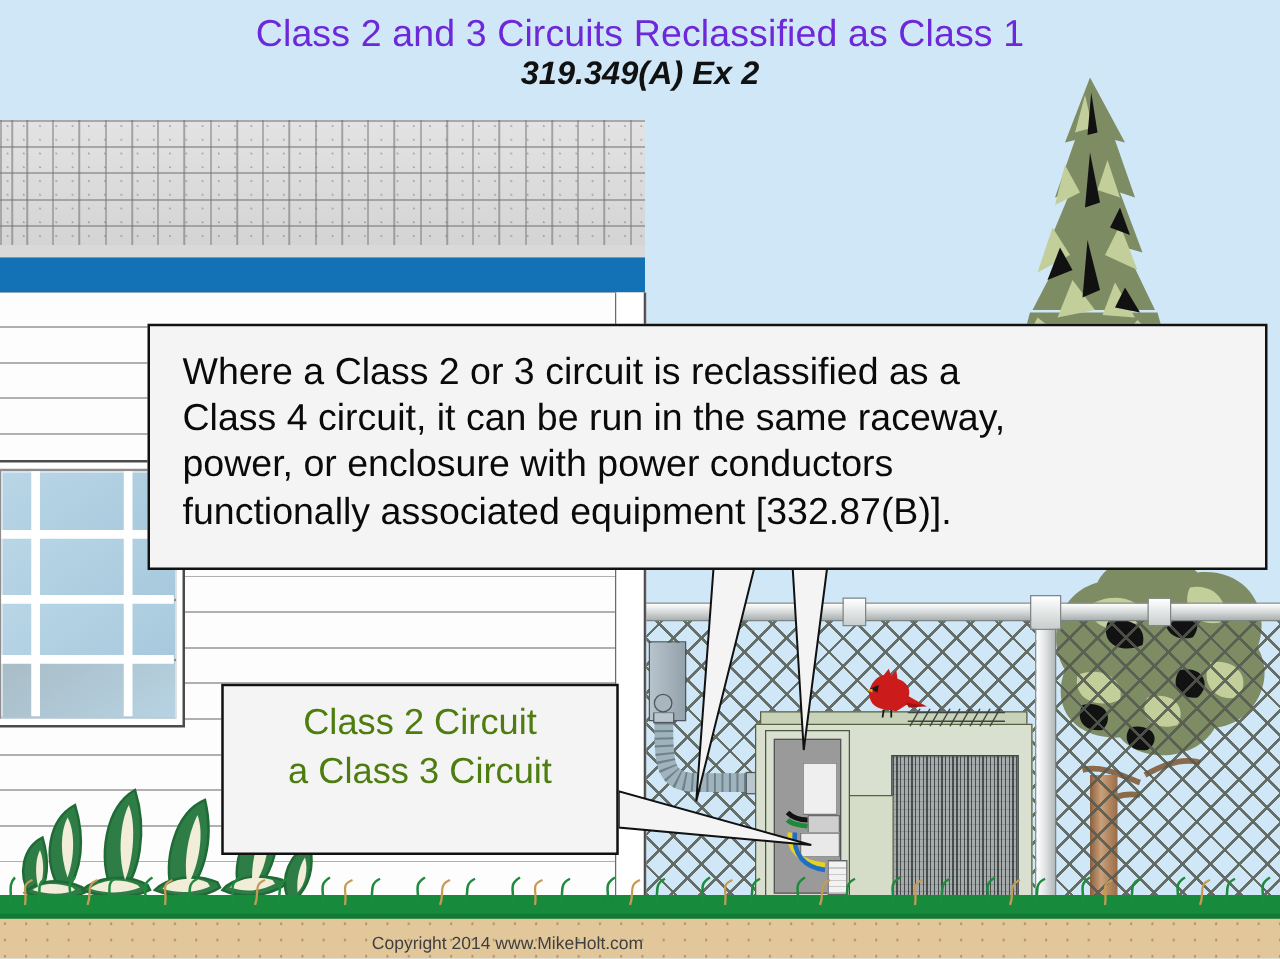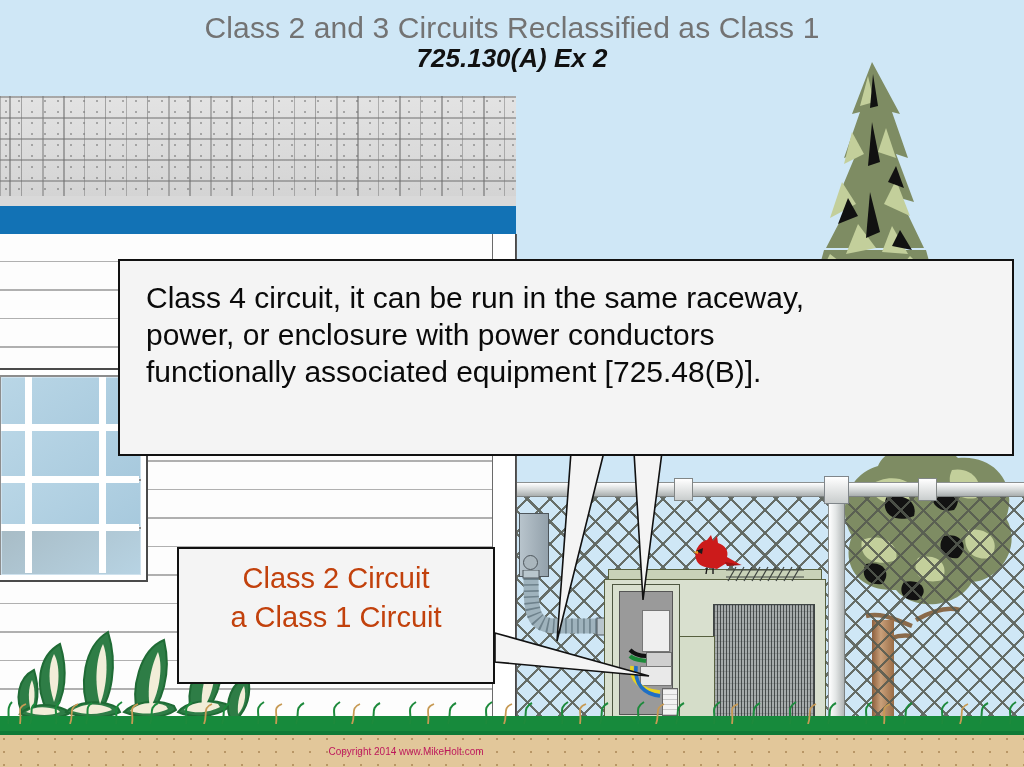--- a/index.html
+++ b/index.html
@@ -4,21 +4,21 @@
 <style>
   html,body{margin:0;padding:0;background:#fff;}
   body{font-family:"Liberation Sans",sans-serif;}
   #stage{position:relative;width:1024px;height:767px;overflow:hidden;background:#cfe6f5;}
 
   
   .sky{position:absolute;left:0;top:0;width:1024px;height:740px;background:#cfe7f6;}
 
   
   .title-wrap{position:absolute;left:0;top:12px;width:1024px;text-align:center;z-index:60;}
-  .title-1{font-size:30px;color:#737373;line-height:1.08;letter-spacing:.1px;}
+  .title-1{font-size:30px;color:#6d28d9;line-height:1.08;letter-spacing:.1px;}
   .title-2{font-size:26px;color:#111;font-style:italic;font-weight:bold;line-height:1.15;}
 
   
   .house{position:absolute;left:0;top:96px;width:516px;height:630px;z-index:10;}
   .roof{position:absolute;left:0;top:0;width:516px;height:100px;
         background:#dedede;border-bottom:1px solid #9a9a9a;overflow:hidden;}
   .shingles{position:absolute;inset:0;
       background:
         repeating-linear-gradient(to bottom, rgba(120,120,120,.55) 0 1.5px, rgba(0,0,0,0) 1.5px 21px),
         repeating-linear-gradient(to right, rgba(120,120,120,.5) 0 1.5px, rgba(0,0,0,0) 1.5px 42px),
@@ -91,43 +91,43 @@
   .wbox-knob{position:absolute;left:523px;top:555px;width:13px;height:13px;border-radius:50%;background:#aab6bd;border:1px solid #4e565c;z-index:12;}
   .conduit{position:absolute;left:519px;top:570px;width:90px;height:80px;z-index:11;}
 
   
   .grass{position:absolute;left:0;top:716px;width:1024px;height:18px;background:#178a3c;z-index:16;}
   .grass-blades{position:absolute;left:0;top:700px;width:1024px;height:24px;z-index:17;}
   .sand{position:absolute;left:0;top:734px;width:1024px;height:33px;background:#e2c79a;z-index:18;
       background-image:radial-gradient(circle at 4px 5px, rgba(150,110,60,.55) 0.9px, transparent 1.1px);
       background-size:17px 13px;}
   .sand-top{position:absolute;left:0;top:731px;width:1024px;height:4px;background:#0f7a36;z-index:19;}
-  .copyright{position:absolute;left:0;top:746px;width:812px;text-align:center;font-size:10px;color:#be185d;z-index:25;}
+  .copyright{position:absolute;left:0;top:746px;width:812px;text-align:center;font-size:14px;color:#404040;z-index:25;}
 
   
   .shrub{position:absolute;left:8px;top:592px;width:250px;height:130px;z-index:15;}
 
   
   .callout{position:absolute;background:#f4f4f4;border:2px solid #111;z-index:40;box-sizing:border-box;}
   .c-main{left:118px;top:259px;width:896px;height:197px;padding:18px 22px 0 26px;}
   .c-main p{margin:0;font-size:30px;line-height:1.24;color:#0a0a0a;}
   .c-blue{left:177px;top:547px;width:318px;height:137px;padding:10px 0 0 0;text-align:center;}
-  .c-blue p{margin:0;font-size:29px;line-height:1.33;color:#c2410c;}
+  .c-blue p{margin:0;font-size:29px;line-height:1.33;color:#4d7c0f;}
   .leaders{position:absolute;left:0;top:0;width:1024px;height:767px;z-index:39;pointer-events:none;}
 </style>
 </head>
 <body>
 
 <div id="stage">
 
   <div class="sky"></div>
 
   <div class="title-wrap">
     <div class="title-1">Class 2 and 3 Circuits Reclassified as Class 1</div>
-    <div class="title-2">725.130(A) Ex 2</div>
+    <div class="title-2">319.349(A) Ex 2</div>
   </div>
 
   <svg class="pine" viewBox="0 0 150 240">
     <g fill="#7e8c63">
       <path d="M72 0 L52 52 L60 50 L44 96 L56 92 L36 140 L52 136 L26 186 L124 186 L100 136 L114 140 L96 92 L108 96 L92 50 L100 52 Z"></path>
       <path d="M24 188 L126 188 L132 210 L18 210 Z"></path>
     </g>
     <g fill="#c3cf9b">
       <path d="M68 14 L60 44 L74 40 Z"></path>
         <path d="M52 70 L44 102 L64 92 Z"></path>
@@ -355,23 +355,24 @@
   <div class="sand"></div>
   <div class="copyright">Copyright 2014 www.MikeHolt.com</div>
 
   <svg class="leaders" viewBox="0 0 1024 767">
     <polygon points="571,452 604,452 557,641" fill="#f4f4f4" stroke="#111" stroke-width="1.6"></polygon>
     <polygon points="634,452 662,452 643,600" fill="#f4f4f4" stroke="#111" stroke-width="1.6"></polygon>
     <polygon points="495,633 495,662 649,676" fill="#f4f4f4" stroke="#111" stroke-width="1.6"></polygon>
   </svg>
 
   <div class="callout c-main">
+    <p>Where a Class 2 or 3 circuit is reclassified as a</p>
     <p>Class 4 circuit, it can be run in the same raceway,</p>
     <p>power, or enclosure with power conductors</p>
-    <p>functionally associated equipment [725.48(B)].</p>
+    <p>functionally associated equipment [332.87(B)].</p>
   </div>
 
   <div class="callout c-blue">
     <p>Class 2 Circuit</p>
-    <p>a Class 1 Circuit</p>
+    <p>a Class 3 Circuit</p>
   </div>
 
 </div>
 
 </body></html>

